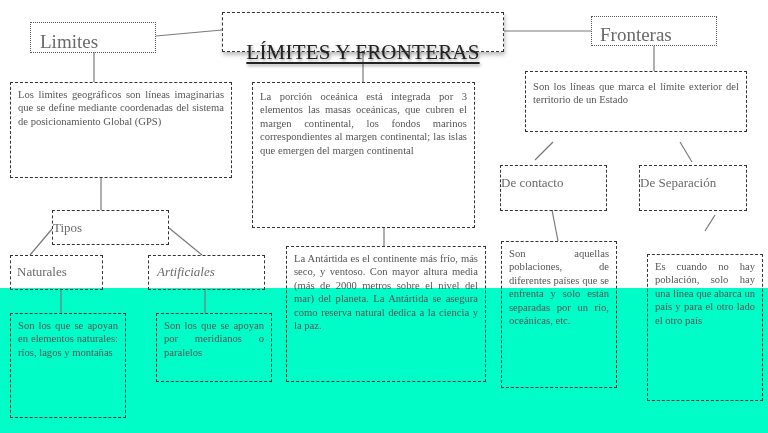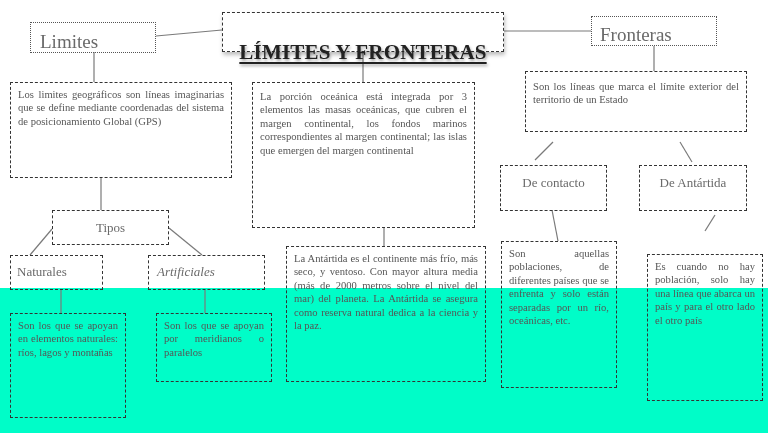--- a/index.html
+++ b/index.html
@@ -18,29 +18,29 @@
     position: absolute; box-sizing: border-box;
     border: 1.3px dashed #333333;
     z-index: 2;
   }
   .dotted { border: 1.3px dotted #555555; }
   .dashdot { border: 1.5px dashed #333333; }
   .label-lg {
     font-size: 19px; color: #6a6a6a; line-height: 1; text-align: center;
   }
   .label-md {
-    font-size: 13px; color: #6a6a6a; text-align: center;
+    font-size: 13px; color: #6a6a6a; 
   }
   .para {
     font-size: 10.6px; line-height: 13.4px; color: #555555;
     text-align: justify; padding: 5px 7px;
   }
   .title {
     font-family: "Liberation Serif", "DejaVu Serif", serif;
-    font-weight: bold; font-size: 21px; color: #222222;
+    font-weight: normal; font-size: 21px; color: #222222;
     text-decoration: underline; text-decoration-thickness: 2px;
     text-underline-offset: 3px;
     text-shadow: 1px 2px 3px rgba(0,0,0,0.35);
     letter-spacing: 0.2px;
     margin-top: 40px;
   }
 </style>
 </head>
 <body>
 
@@ -127,21 +127,21 @@
 
 <div class="box para" style="left:525px; top:71px; width:222px; height:61px; padding-top:8px;">
   <span>Son los líneas que marca el límite exterior del  territorio de un Estado</span>
 </div>
 
 <div class="box label-md" style="left:500px; top:165px; width:107px; height:46px; padding-top:9px;">
   <span>De contacto</span>
 </div>
 
 <div class="box label-md" style="left:639px; top:165px; width:108px; height:46px; padding-top:9px;">
-  <span>De Antártida</span>
+  <span>De Separación</span>
 </div>
 
 <div class="box para" style="left:501px; top:241px; width:116px; height:147px;">
   <span>Son aquellas poblaciones, de diferentes países que se enfrenta y solo están separadas por un río, oceánicas, etc.</span>
 </div>
 
 <div class="box para" style="left:647px; top:231px; width:116px; height:147px;margin-top:23px;">
   <span>Es cuando no hay población, solo hay una línea que abarca un país y para el otro lado el otro país</span>
 </div>
 

